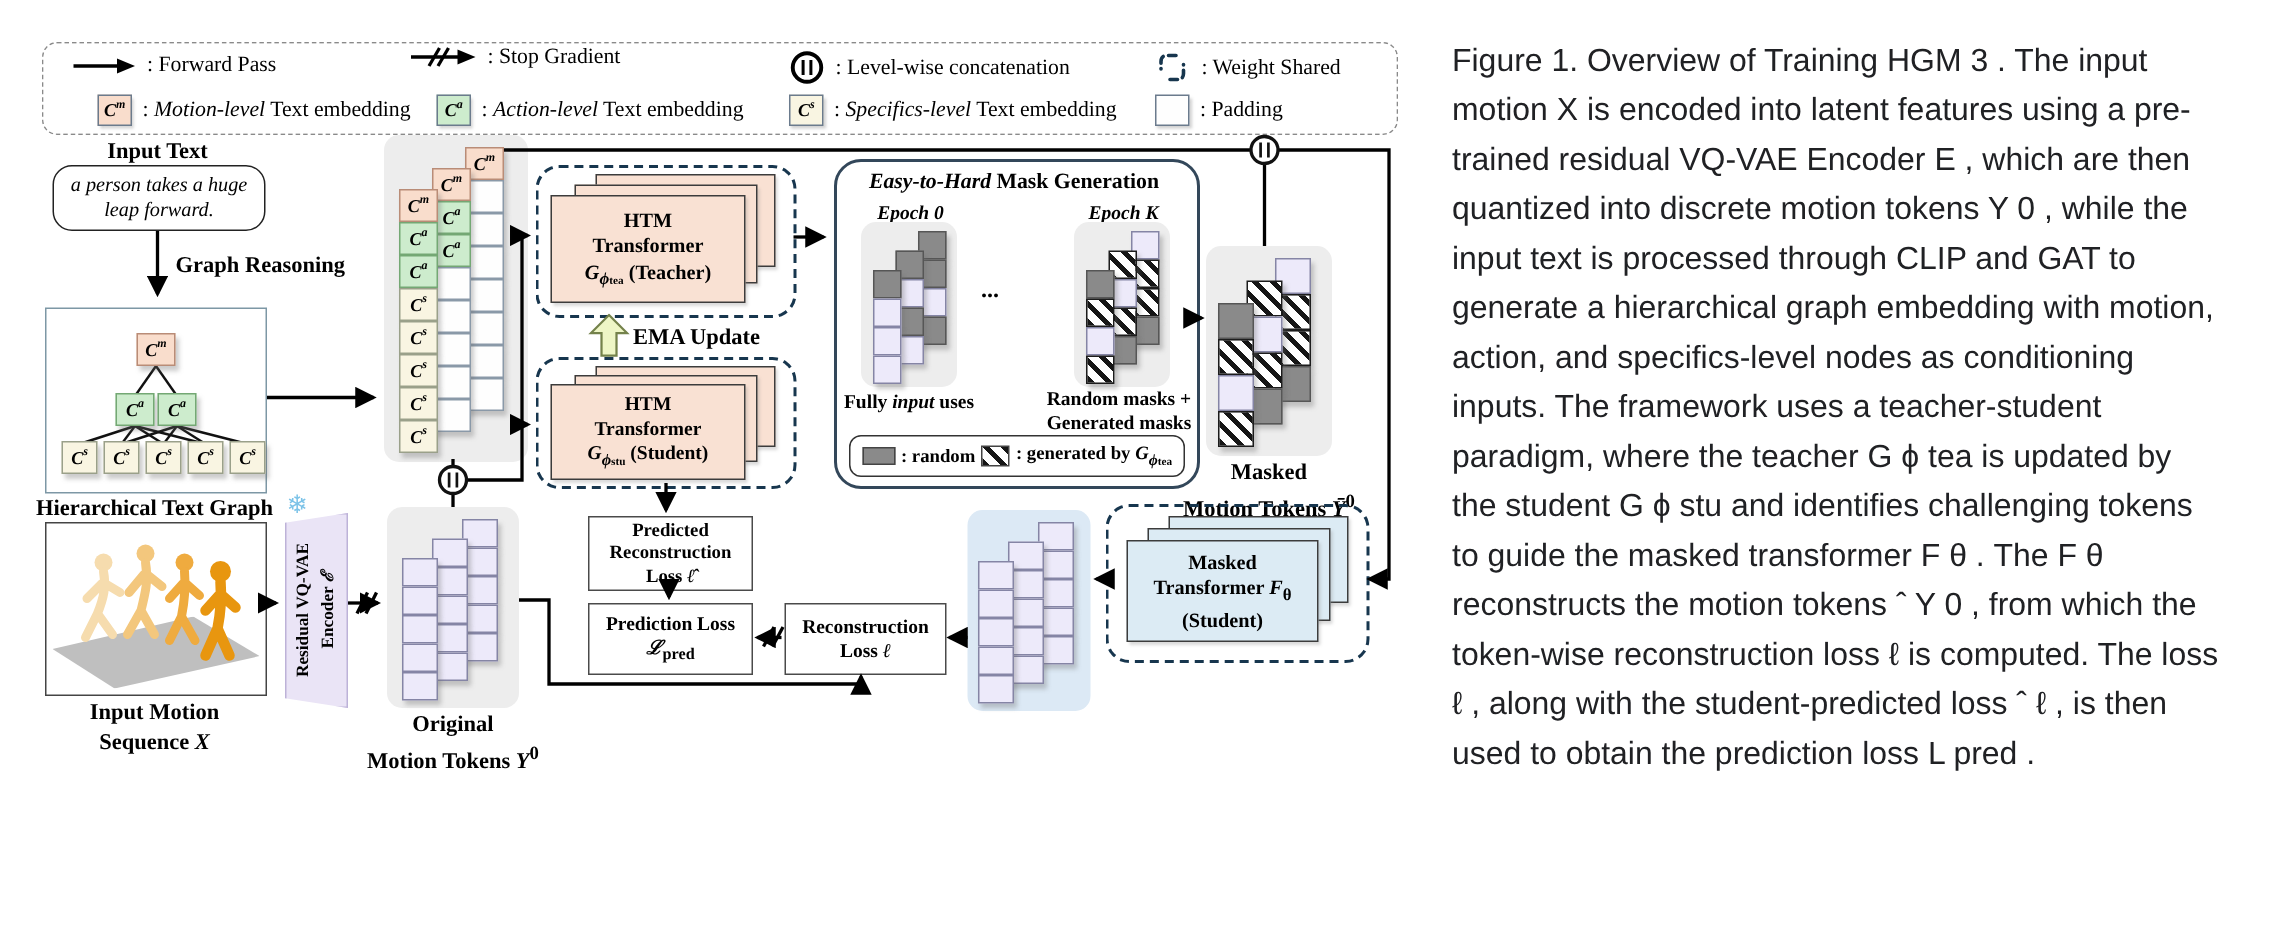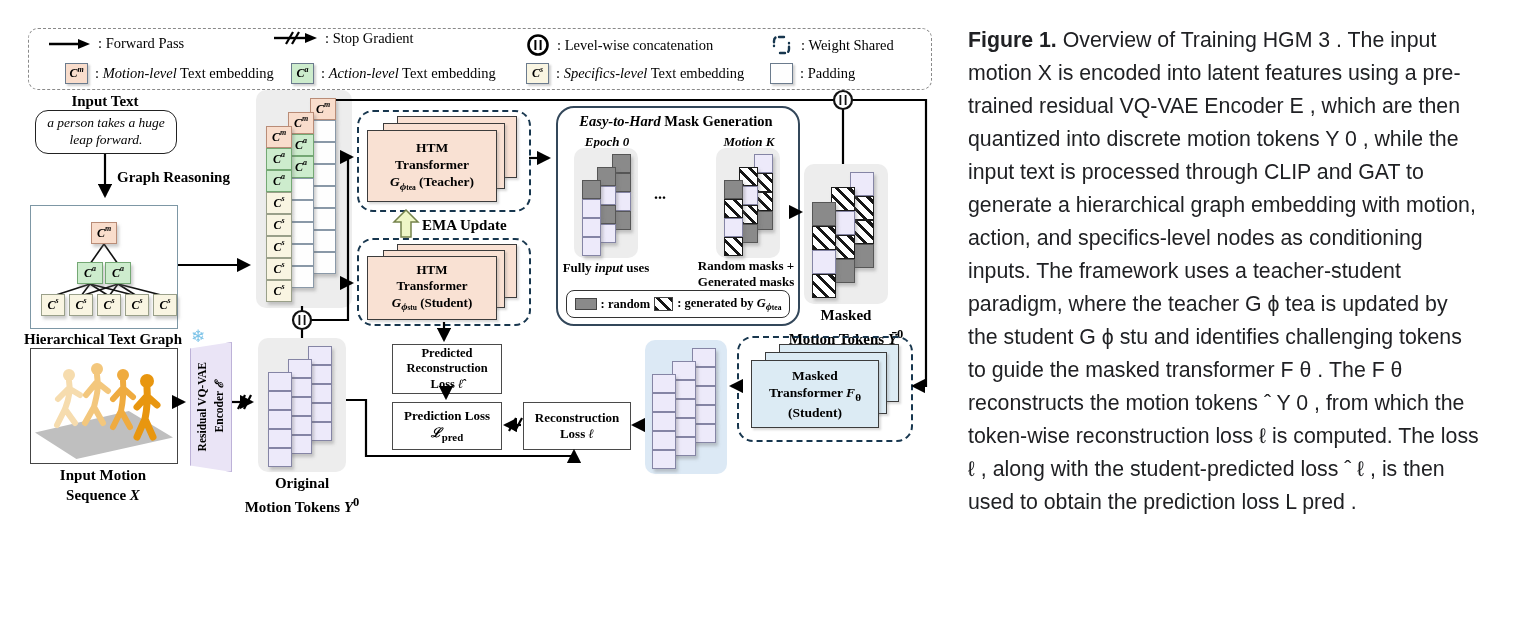--- a/index.html
+++ b/index.html
@@ -48,21 +48,21 @@
         clip-path:polygon(0% 45%,68% 0%,100% 55%,30% 100%);}
   #encoder{left:190px;top:342px;width:40px;height:128px;background:#eae4f6;border:1px solid #bdb2d8;
         clip-path:polygon(0 5%,100% 0,100% 100%,0 95%);display:flex;align-items:center;justify-content:center;}
   #encoder-text{writing-mode:vertical-rl;transform:rotate(180deg);font-weight:bold;font-size:11.5px;line-height:1.5;text-align:center;}
   #snowflake{left:191px;top:326px;font-size:17px;color:#7cc3e8;}
   #easy-box{left:556px;top:106px;width:240px;height:216px;border:2px solid #33475a;border-radius:18px;background:#fff;}
   #mask-pill{left:566px;top:290px;width:222px;height:26px;border:1.5px solid #333;border-radius:8px;
         display:flex;align-items:center;justify-content:center;gap:4px;font-weight:bold;font-size:12.5px;white-space:nowrap;text-align:center;}
   .swatch{display:inline-block;box-sizing:border-box;border:1px solid #444;}
   #caption{left:968px;top:24px;width:514px;font:21.3px/33px "Liberation Sans","DejaVu Sans",sans-serif;color:#202124;}
-  #caption b{font-weight:bold;}
+  #caption b{font-weight:normal;}
   svg.overlay{position:absolute;left:0;top:0;pointer-events:none;}
   .concat-sym{fill:#fff;stroke:#111;}
 </style>
 </head>
 <body>
 
 <div id="page">
 
   <div class="abs" id="legend-box">
     <div class="leg-item" style="left:18px;top:6px;">
@@ -327,21 +327,21 @@
       <span>Transformer</span>
       <span><i>G</i><sub><i>ϕ</i><span class="subsub">stu</span></sub><span> (Student)</span></span>
     </div>
   </div>
 
   <div class="abs" id="easy-box"></div>
   <div class="dlabel abs" style="left:560px;top:112px;width:232px;font-size:14.5px;">
     <i>Easy-to-Hard</i><span> Mask Generation</span>
   </div>
   <div class="dlabel-sm abs" style="left:575px;top:134px;width:64px;font-style:italic;">Epoch 0</div>
-  <div class="dlabel-sm abs" style="left:717px;top:134px;width:64px;font-style:italic;">Motion K</div>
+  <div class="dlabel-sm abs" style="left:717px;top:134px;width:64px;font-style:italic;">Epoch K</div>
 
   <div class="stack-bg" style="left:574px;top:148px;width:64px;height:110px;"></div>
   <div class="stack" style="left: 582px; top: 154px; width: 49px; height: 102px;">
       <div class="cell cell-gray" style="width: 19px; height: 19px; left: 0px; top: 26px; z-index: 3;"></div>
       <div class="cell cell-lav" style="width: 19px; height: 19px; left: 0px; top: 45px; z-index: 3;"></div>
       <div class="cell cell-lav" style="width: 19px; height: 19px; left: 0px; top: 64px; z-index: 3;"></div>
       <div class="cell cell-lav" style="width: 19px; height: 19px; left: 0px; top: 83px; z-index: 3;"></div>
       <div class="cell cell-gray" style="width: 19px; height: 19px; left: 15px; top: 13px; z-index: 2;"></div>
       <div class="cell cell-lav" style="width: 19px; height: 19px; left: 15px; top: 32px; z-index: 2;"></div>
       <div class="cell cell-gray" style="width: 19px; height: 19px; left: 15px; top: 51px; z-index: 2;"></div>

